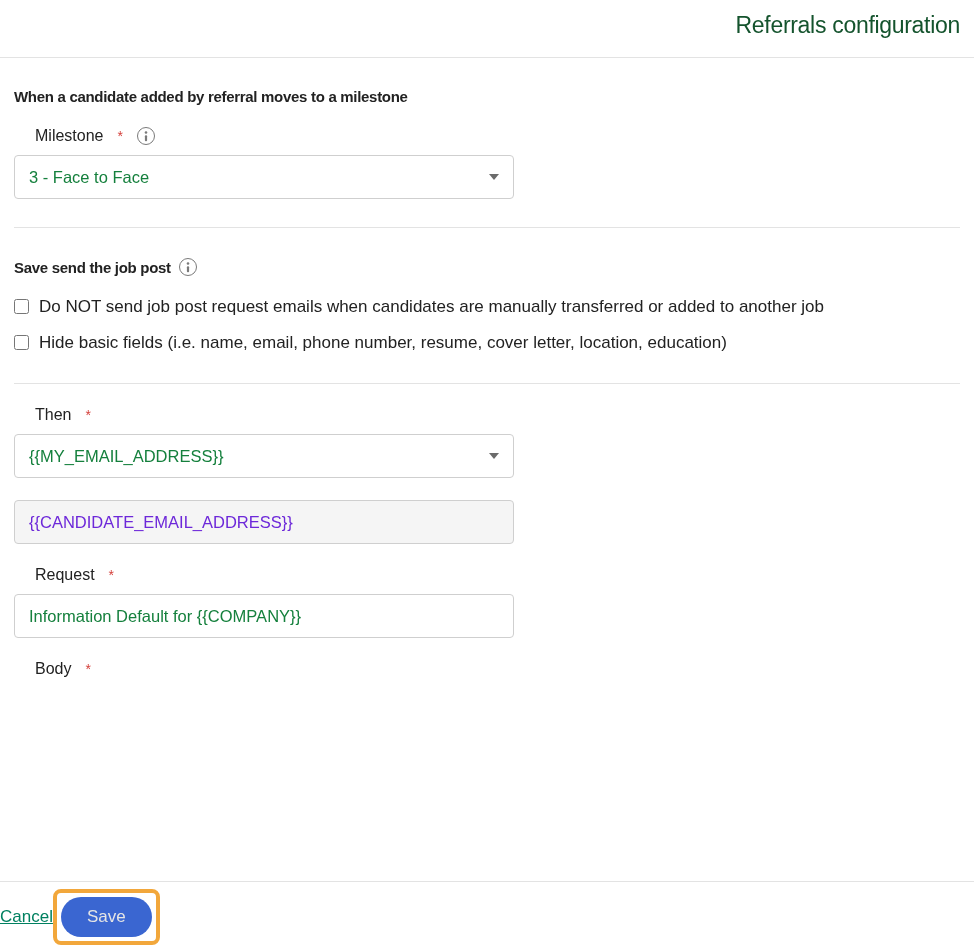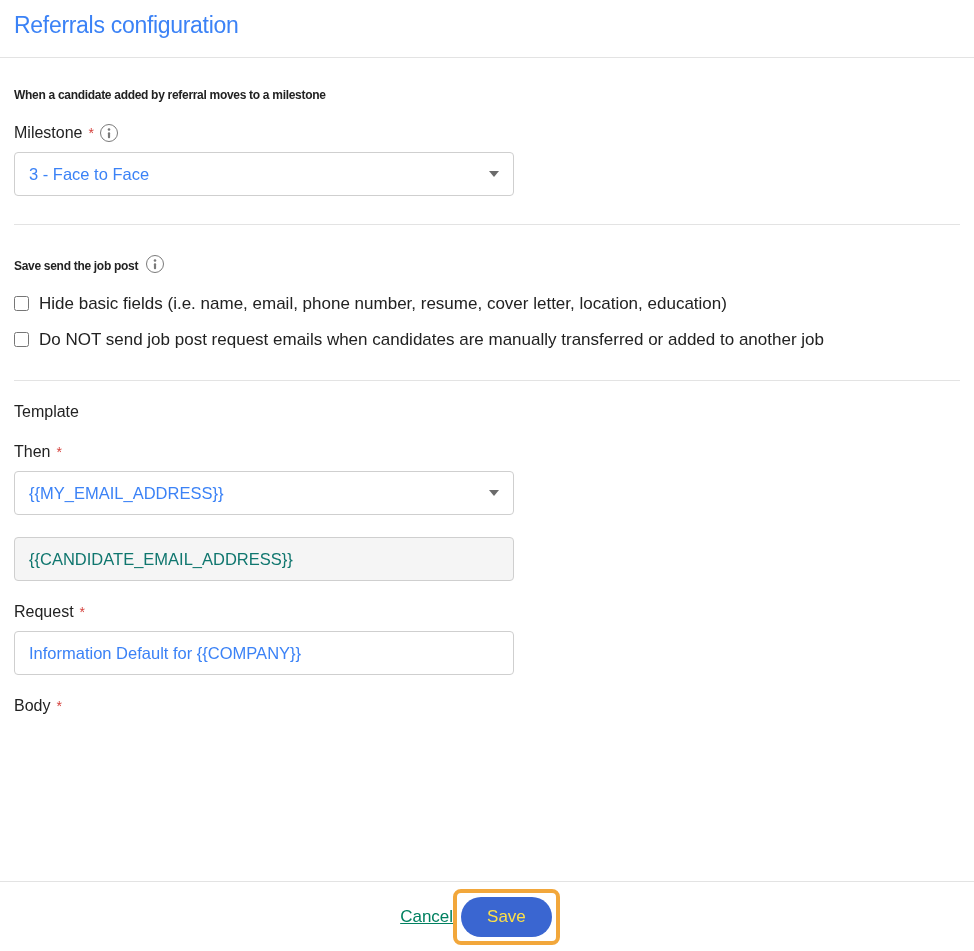--- a/index.html
+++ b/index.html
@@ -13,27 +13,28 @@
       overflow: hidden;
     }
     .header {
       padding: 12px 14px 18px 14px;
       border-bottom: 1px solid #e3e3e3;
     }
     .header h1 {
       font-size: 23px;
       font-weight: 500;
       letter-spacing: -0.3px;
-      color: #3b82f6;
+      color: #14532d;
+      text-align: right;
     }
     .content {
       padding: 0 14px 0 14px;
     }
     .section-title {
-      font-size: 12px;
+      font-size: 15px;
       font-weight: 700;
       letter-spacing: -0.3px;
       margin-top: 30px;
       margin-bottom: 18px;
       display: flex;
       align-items: flex-end;
       gap: 8px;
     }
     .info-icon-outer {
       display: inline-flex;
@@ -46,38 +47,39 @@
       cursor: default;
     }
     .info-icon-outer svg { display:block; }
     .field-group { margin-top: 22px; }
     .field-label {
       font-size: 16px;
       color: #222;
       margin-bottom: 10px;
       display: flex;
       align-items: center;
-      gap: 6px;
+      gap: 14px;
+      margin-left: 21px;
     }
     .req { color: #d43f3a; font-size: 14px; }
     .select, .text-input {
       width: 500px;
       height: 44px;
       border: 1px solid #cfcfcf;
       border-radius: 4px;
       background: #fff;
       padding: 0 14px;
       font-size: 16.5px;
-      color: #3b82f6;
+      color: #15803d;
       display: flex;
       align-items: center;
       justify-content: space-between;
       position: relative;
     }
-    .text-input.readonly { background: #f5f5f5; color: #0f766e; }
+    .text-input.readonly { background: #f5f5f5; color: #6d28d9; }
     .caret {
       width: 0; height: 0;
       border-left: 5px solid transparent;
       border-right: 5px solid transparent;
       border-top: 6px solid #6b6b6b;
       margin-left: 8px;
     }
     .divider {
       border: none;
       border-top: 1px solid #e3e3e3;
@@ -97,40 +99,40 @@
       margin-top: 5px;
       accent-color: #3a66d1;
     }
     .footer {
       position: absolute;
       left: 0; right: 0; bottom: 0;
       height: 70px;
       border-top: 1px solid #e3e3e3;
       background: #fff;
       display: flex;
-      justify-content: center;
+      justify-content: flex-start;
       align-items: center;
       padding-right: 14px;
       gap: 0;
     }
     .cancel-link {
       color: #008060;
       text-decoration: underline;
       font-size: 17px;
       cursor: pointer;
     }
     .save-wrap {
       border: 4px solid #f2a73b;
       border-radius: 8px;
       padding: 4px;
       display: inline-flex;
     }
     .save-btn {
       background: #3a66d1;
-      color: #fde047;
+      color: #e5e5e5;
       border: none;
       border-radius: 20px;
       font-size: 17px;
       padding: 10px 26px;
       cursor: pointer;
     }
   </style>
 </head>
 <body>
 
@@ -168,34 +170,31 @@
     <span class="info-icon-outer">
       <svg width="8" height="11" viewBox="0 0 8 11">
         <circle cx="4" cy="1.5" r="1.3" fill="#7a7a7a"></circle>
         <rect x="2.9" y="4.2" width="2.2" height="6" rx="1" fill="#7a7a7a"></rect>
       </svg>
     </span>
   </h2>
 
   <label class="checkbox-row">
     <input type="checkbox" style="">
+    <span>Do NOT send job post request emails when candidates are manually transferred or added to another job</span>
+  </label>
+
+  <label class="checkbox-row">
+    <input type="checkbox" style="">
     <span>Hide basic fields (i.e. name, email, phone number, resume, cover letter, location, education)</span>
   </label>
 
-  <label class="checkbox-row">
-    <input type="checkbox" style="">
-    <span>Do NOT send job post request emails when candidates are manually transferred or added to another job</span>
-  </label>
-
   <hr class="divider">
 
   <div class="field-group">
-    <div class="field-label">
-      <span>Template</span>
-    </div>
   </div>
 
   <div class="field-group">
     <div class="field-label">
       <span>Then</span>
       <span class="req">*</span>
     </div>
     <div class="select">
       <span>{{MY_EMAIL_ADDRESS}}</span>
       <span class="caret"></span>

